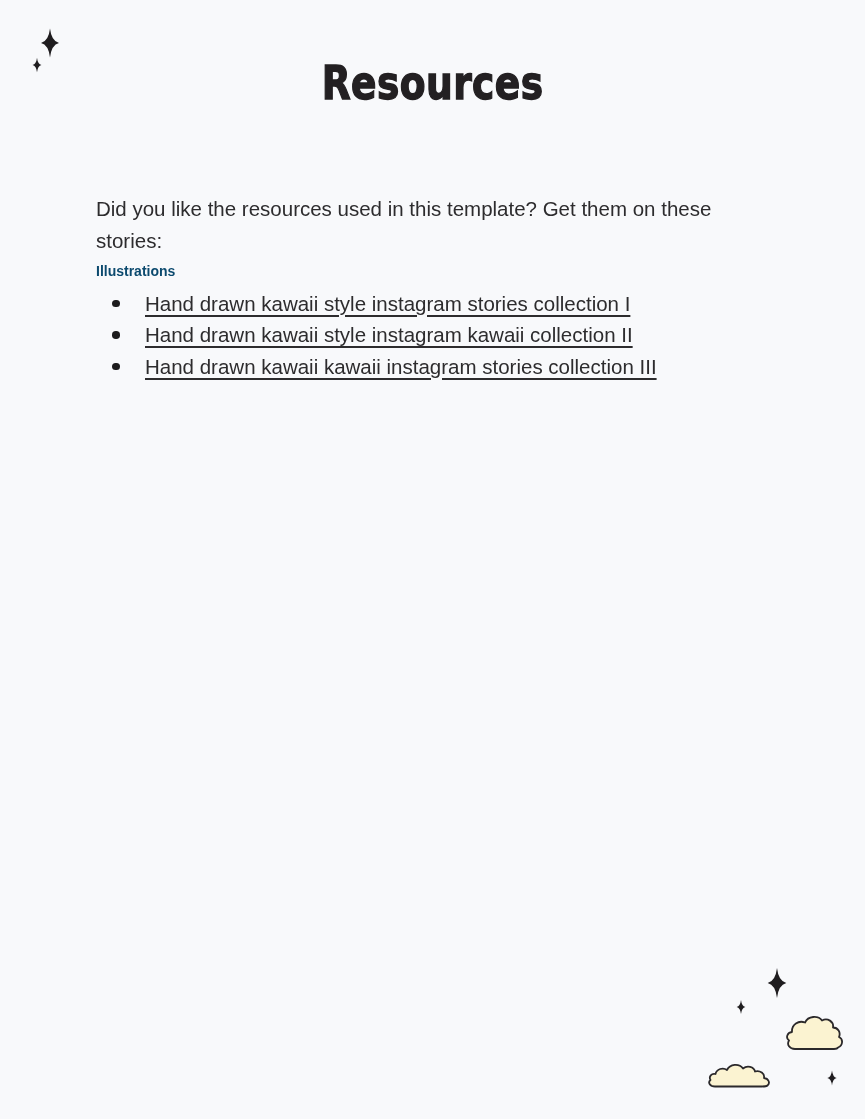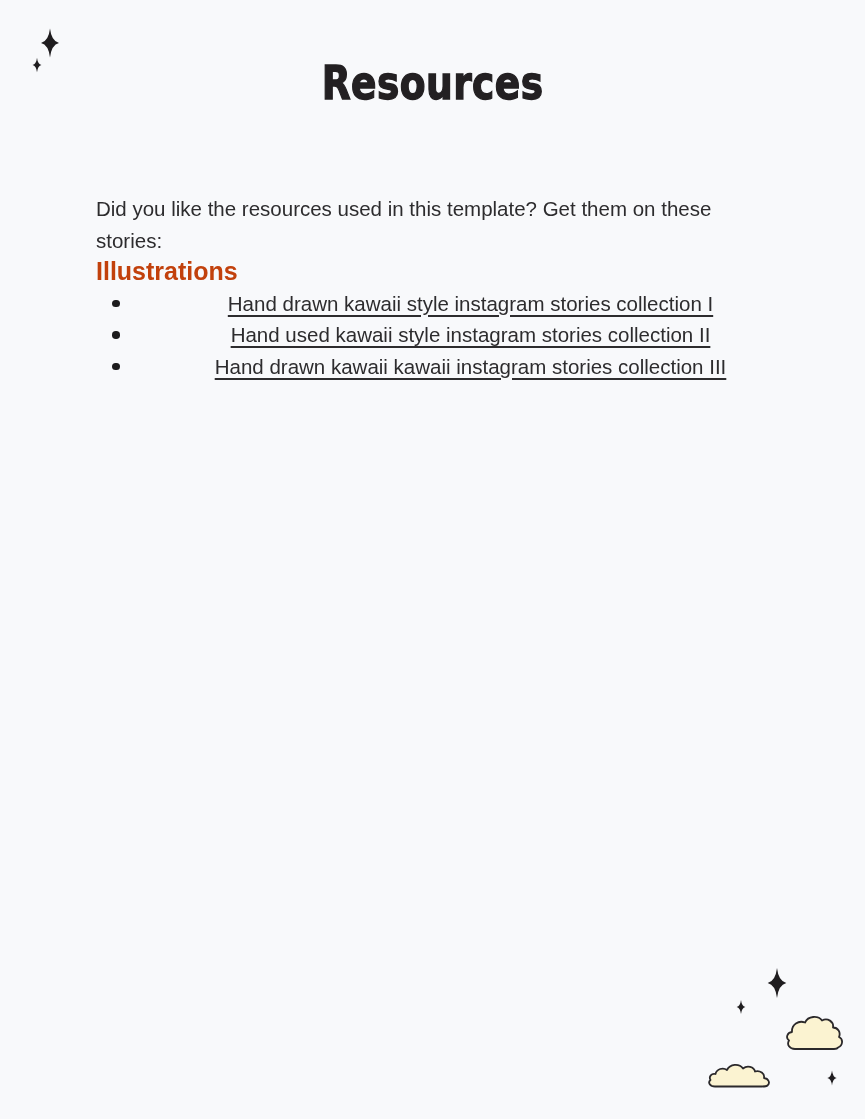--- a/index.html
+++ b/index.html
@@ -41,30 +41,29 @@
     left: 96px;
     top: 193px;
     width: 700px;
     font-size: 20.5px;
     line-height: 31.5px;
   }
   .intro { margin: 0; }
   .intro span { display: block; }
   .section-heading {
     margin: 0;
-    font-size: 25px;
+    font-size: 14px;
     line-height: 31.5px;
     font-weight: bold;
-    color: #c2410c;
+    color: #0c4a6e;
   }
   ul.links {
     list-style: none;
     margin: 0;
     padding: 0;
-    text-align: center;
   }
   ul.links li {
     position: relative;
     padding-left: 49px;
     line-height: 31.5px;
   }
   ul.links li::before {
     content: "";
     position: absolute;
     left: 16px;
@@ -111,21 +110,21 @@
     <p class="intro">
       <span>Did you like the resources used in this template? Get them on these</span>
       <span>stories:</span>
     </p>
     <h2 class="section-heading">Illustrations</h2>
     <ul class="links">
       <li>
         <a>Hand drawn kawaii style instagram stories collection I</a>
       </li>
       <li>
-        <a>Hand used kawaii style instagram stories collection II</a>
+        <a>Hand drawn kawaii style instagram kawaii collection II</a>
       </li>
       <li>
         <a>Hand drawn kawaii kawaii instagram stories collection III</a>
       </li>
     </ul>
   </div>
 
   <svg class="deco bottom-right" width="170" height="169" viewBox="0 0 170 169" aria-hidden="true">
     <path transform="translate(87,33) scale(15,15)" d="M0,-1 Q0.1,-0.13 0.62,0 Q0.1,0.13 0,1 Q-0.1,0.13 -0.62,0 Q-0.1,-0.13 0,-1 Z" fill="#1f1d1f"></path>
     <path transform="translate(51,57) scale(7,7)" d="M0,-1 Q0.1,-0.13 0.62,0 Q0.1,0.13 0,1 Q-0.1,0.13 -0.62,0 Q-0.1,-0.13 0,-1 Z" fill="#1f1d1f"></path>

